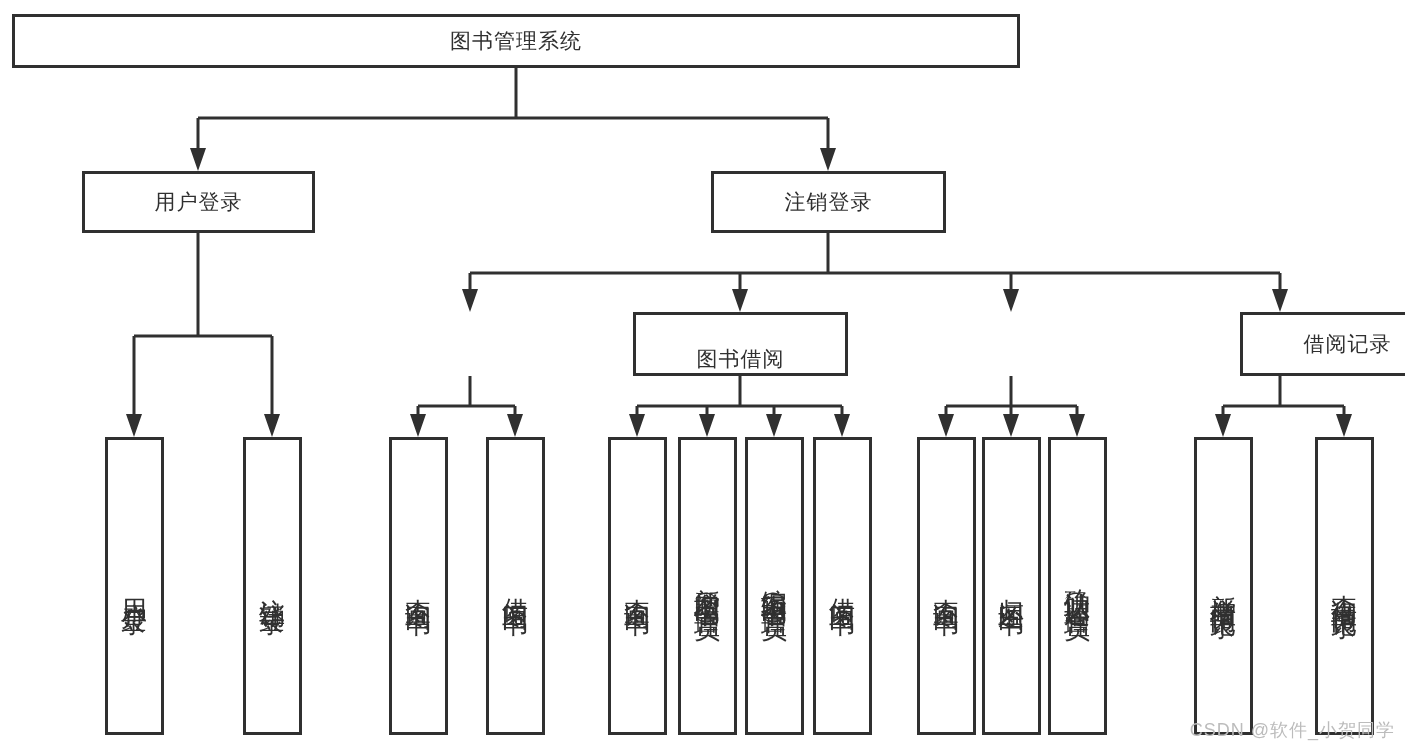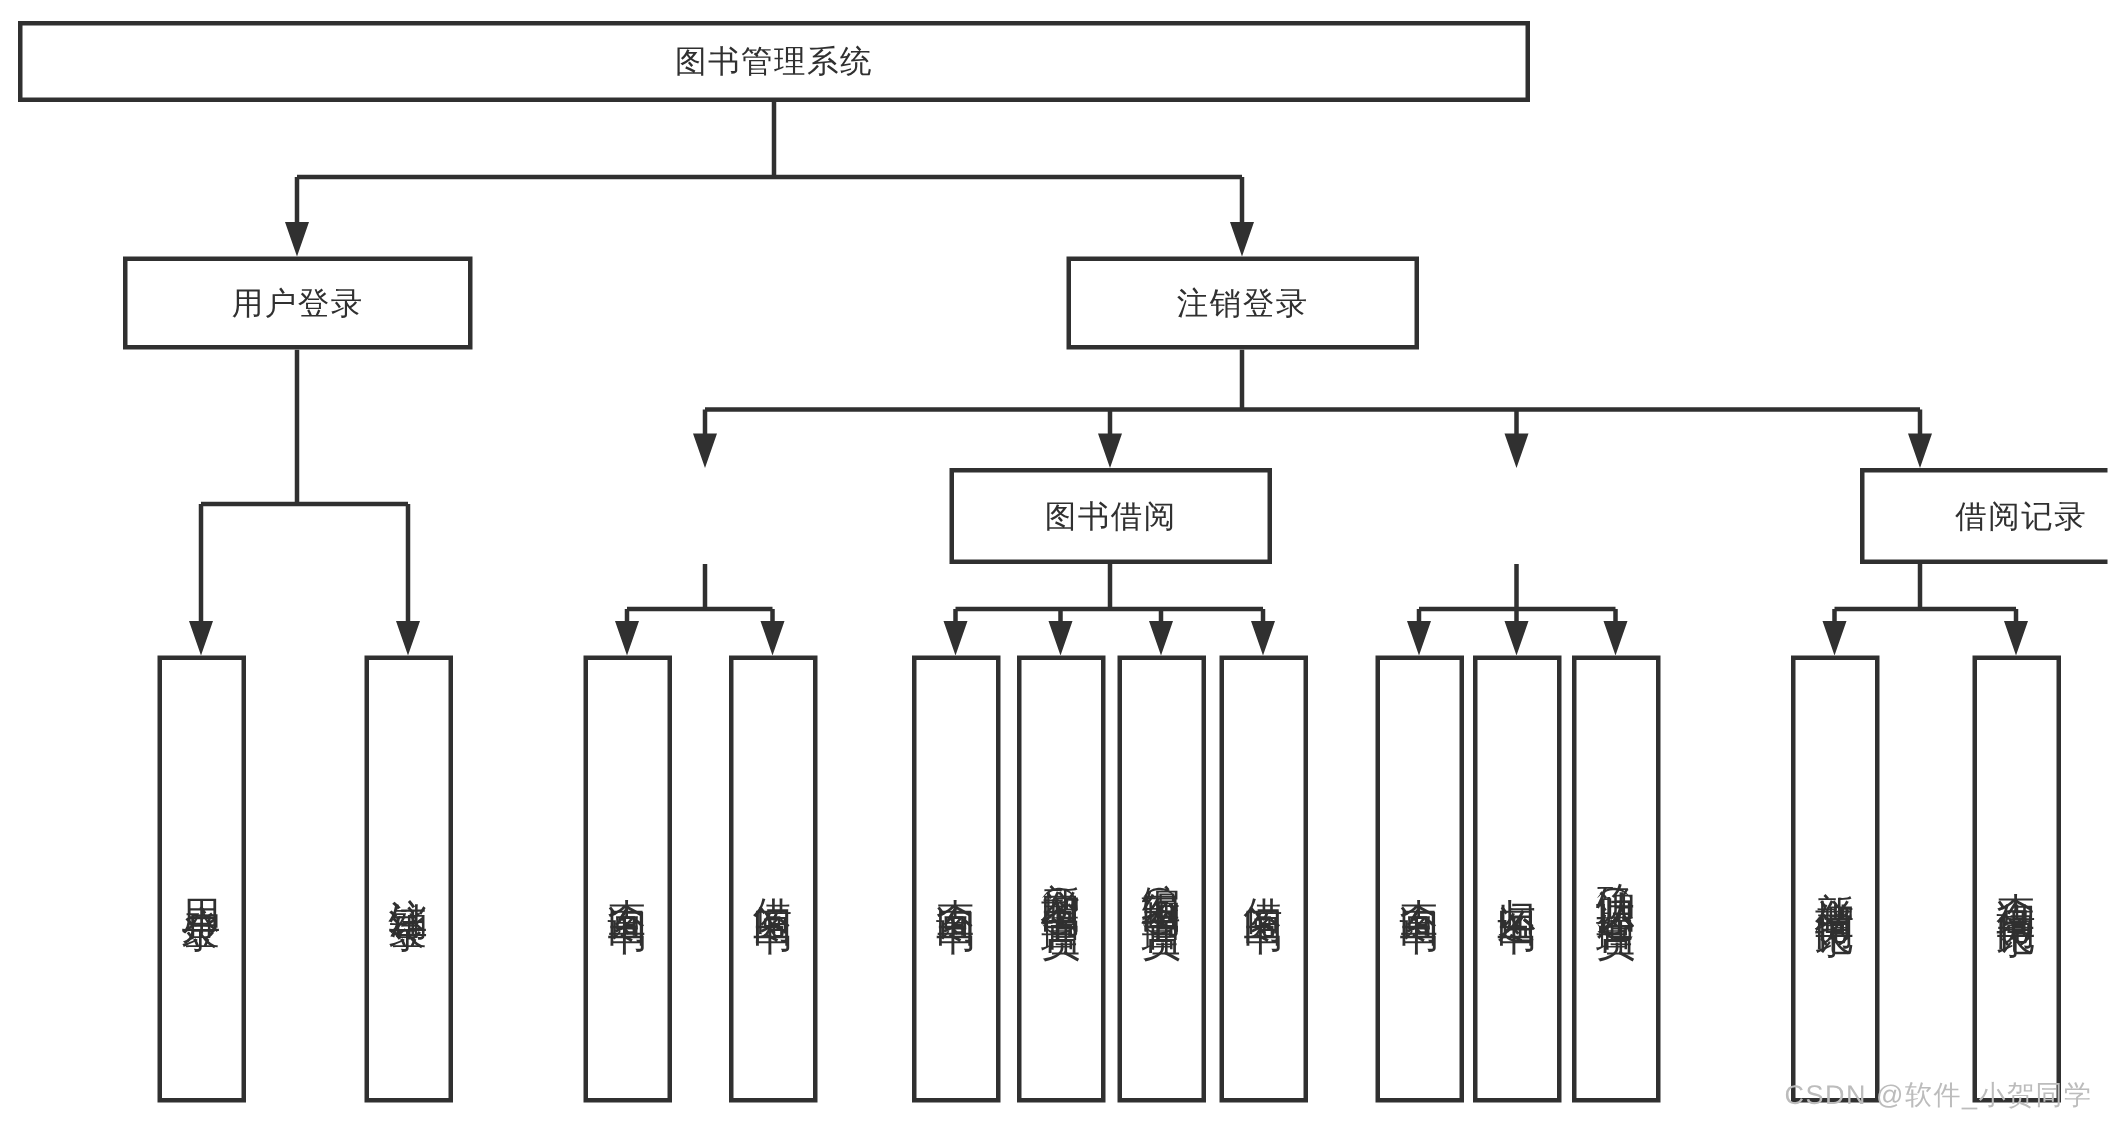--- a/index.html
+++ b/index.html
@@ -99,21 +99,21 @@
     <span class="hlabel">图书管理系统</span>
   </div>
 
   <div class="node lvl2" style="left:82px;width:233px;">
     <span class="hlabel">用户登录</span>
   </div>
   <div class="node lvl2" style="left:711px;width:235px;">
     <span class="hlabel">注销登录</span>
   </div>
 
-  <div class="node lvl3" style="left:633px;width:215px;">
+  <div class="node lvl3" style="left:633px;width:215px;align-items:flex-end;">
     <span class="hlabel">图书借阅</span>
   </div>
   <div class="node lvl3" style="left:1240px;width:215px;">
     <span class="hlabel">借阅记录</span>
   </div>
 
   <div class="node leaf" style="left:105px;">
     <span class="vlabel">用户登录</span>
   </div>
   <div class="node leaf" style="left:243px;">

